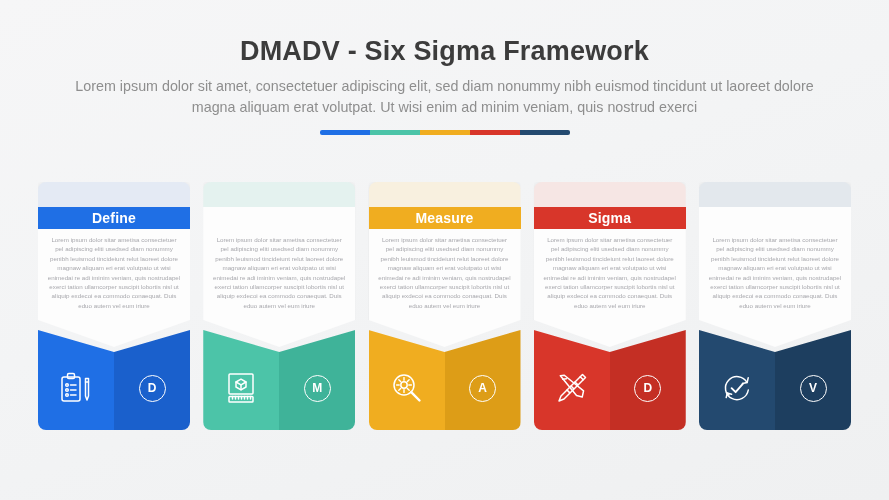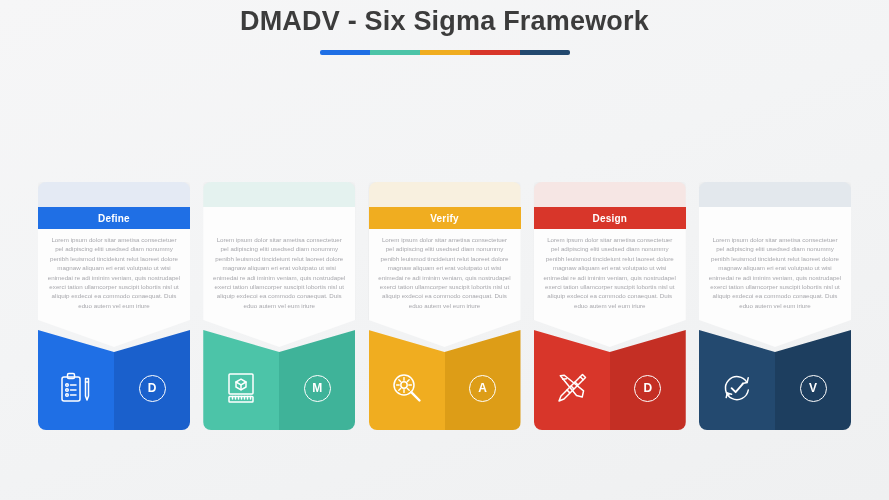--- a/index.html
+++ b/index.html
@@ -18,21 +18,21 @@
     width: 889px;
     height: 500px;
     background: linear-gradient(160deg, #f6f6f7 0%, #f3f4f5 45%, #eff0f1 100%);
     box-sizing: border-box;
   }
 
   
   .header {
     position: absolute;
     left: 0;
-    top: 4px;
+    top: 34px;
     width: 889px;
     text-align: center;
   }
   .title {
     margin: 0;
     font-size: 27px;
     font-weight: bold;
     letter-spacing: 0.2px;
     color: #3c3c3c;
     line-height: 34px;
@@ -101,21 +101,21 @@
     left: 0;
     top: 25px;
     width: 100%;
     height: 22px;
     display: flex;
     align-items: center;
     justify-content: center;
   }
   .band-label {
     color: #ffffff;
-    font-size: 10px;
+    font-size: 14px;
     font-weight: bold;
     letter-spacing: 0.2px;
   }
   .desc {
     position: absolute;
     left: 9px;
     right: 9px;
     top: 53px;
     font-size: 6.2px;
     line-height: 9.4px;
@@ -161,20 +161,21 @@
     box-sizing: border-box;
   }
 </style>
 </head>
 <body>
 
 <div class="slide">
 
   <div class="header">
     <h1 class="title">DMADV - Six Sigma Framework</h1>
+    <p class="subtitle">Lorem ipsum dolor sit amet, consectetuer adipiscing elit, sed diam nonummy nibh euismod tincidunt ut laoreet dolore magna aliquam erat volutpat. Ut wisi enim ad minim veniam, quis nostrud exerci</p>
     <div class="divider">
       <span style="background: rgb(31, 111, 229);"></span>
       <span style="background: rgb(76, 196, 168);"></span>
       <span style="background: rgb(240, 173, 32);"></span>
       <span style="background: rgb(216, 54, 42);"></span>
       <span style="background: rgb(35, 73, 111);"></span>
     </div>
   </div>
 
   <div class="cards">
@@ -234,21 +235,21 @@
         <div class="letter-badge">M</div>
       </div>
     </div>
       </div>
       <div class="card">
     <div class="panel">
       <div class="panel-body"></div>
       <div class="panel-tint" style="background: rgb(248, 240, 223);"></div>
     </div>
     <div class="band" style="background: rgb(240, 173, 32);">
-      <span class="band-label">Verify</span>
+      <span class="band-label">Measure</span>
     </div>
     <div class="desc">Lorem ipsum dolor sitar ametisa consectetuer pel adipiscing eliti usedsed diam nonummy penibh leuismod tincideiunt relut laoreet dolore magnaw aliquam eri erat volutpato ut wisi enimedai re adi iminim veniam, quis nostrudapel exerci tation ullamcorper suscipit lobortis nisl ut aliquip exdecoi ea commodo conaequat. Duis eduo autem vel eum iriure</div>
     <div class="block">
       <div class="block-left" style="background: rgb(240, 173, 32);">
     <svg class="icon-svg" width="34" height="34" viewBox="0 0 34 34" fill="none" stroke="#ffffff" stroke-width="1.5" stroke-linecap="round" stroke-linejoin="round">
       <circle cx="14" cy="14" r="10"></circle>
       <line x1="21.2" y1="21.2" x2="29.5" y2="29.5" stroke-width="2.4"></line>
       <circle cx="14" cy="14" r="3.2"></circle>
       <g stroke-width="1.4">
         <line x1="14" y1="6.6" x2="14" y2="9.2"></line>
@@ -266,21 +267,21 @@
         <div class="letter-badge">A</div>
       </div>
     </div>
       </div>
       <div class="card">
     <div class="panel">
       <div class="panel-body"></div>
       <div class="panel-tint" style="background: rgb(246, 230, 228);"></div>
     </div>
     <div class="band" style="background: rgb(216, 54, 42);">
-      <span class="band-label">Design</span>
+      <span class="band-label">Sigma</span>
     </div>
     <div class="desc">Lorem ipsum dolor sitar ametisa consectetuer pel adipiscing eliti usedsed diam nonummy penibh leuismod tincideiunt relut laoreet dolore magnaw aliquam eri erat volutpato ut wisi enimedai re adi iminim veniam, quis nostrudapel exerci tation ullamcorper suscipit lobortis nisl ut aliquip exdecoi ea commodo conaequat. Duis eduo autem vel eum iriure</div>
     <div class="block">
       <div class="block-left" style="background: rgb(216, 54, 42);">
     <svg class="icon-svg" width="34" height="34" viewBox="0 0 34 34" fill="none" stroke="#ffffff" stroke-width="1.5" stroke-linecap="round" stroke-linejoin="round">
       <path d="M6.5 3.5 L10.5 3.5 L28 21 L26 27 L20.5 25 Z" transform="rotate(-6 17 15)"></path>
       <line x1="8.5" y1="7.2" x2="12.2" y2="7.2" transform="rotate(-6 17 15)"></line>
       <path d="M27.5 3.5 L30.5 6.5 L9 28 L4 30 L6 25 Z"></path>
       <line x1="25.2" y1="5.8" x2="28.2" y2="8.8"></line>
       <line x1="20" y1="11" x2="22.6" y2="13.6"></line>

